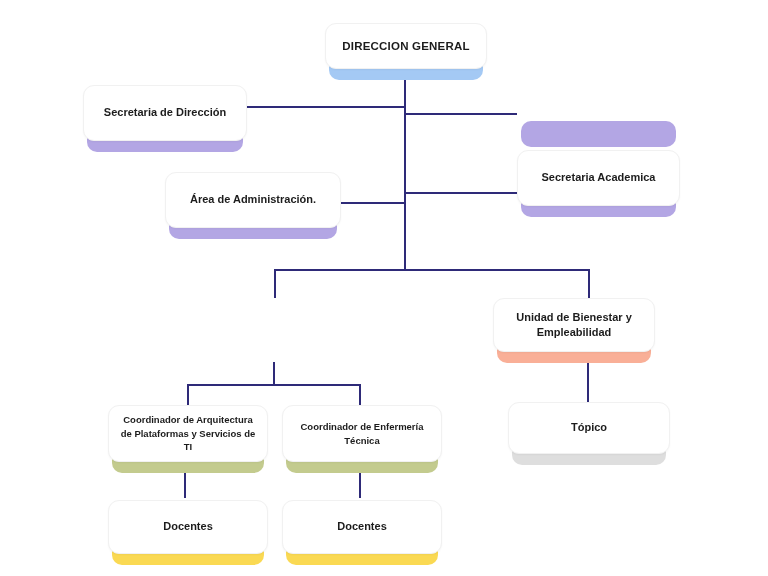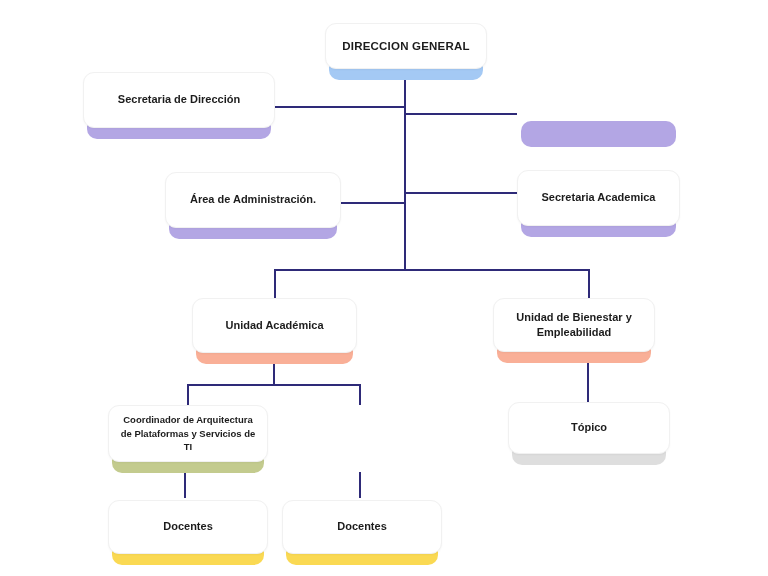--- a/index.html
+++ b/index.html
@@ -61,69 +61,70 @@
   <div class="v-line" style="left:164px; top:472px; height:26px;"></div>
   <div class="v-line" style="left:339px; top:472px; height:26px;"></div>
 
   <div class="node root" style="left:305px; top:23px; width:162px; height:57px;">
     <div class="accent-bar" style="background: rgb(164, 201, 244);"></div>
     <div class="body">
       <span class="label">DIRECCION GENERAL</span>
     </div>
   </div>
 
-  <div class="node" style="left:63px; top:72px; width:164px; height:67px;padding-left:28px;">
+  <div class="node" style="left:63px; top:85px; width:164px; height:67px;">
     <div class="accent-bar" style="background: rgb(179, 166, 228);"></div>
     <div class="body">
       <span class="label">Secretaria de Dirección</span>
     </div>
   </div>
 
   <div class="node" style="left:497px; top:80px; width:163px; height:67px;">
     <div class="accent-bar" style="background: rgb(179, 166, 228);"></div>
   </div>
 
   <div class="node" style="left:145px; top:172px; width:160px; height:67px;padding-left:16px;">
     <div class="accent-bar" style="background: rgb(179, 166, 228);"></div>
     <div class="body">
       <span class="label">Área de Administración.</span>
     </div>
   </div>
 
-  <div class="node" style="left:497px; top:170px; width:163px; height:67px;">
+  <div class="node" style="left:497px; top:150px; width:163px; height:67px;">
     <div class="accent-bar" style="background: rgb(179, 166, 228);"></div>
     <div class="body">
       <span class="label">Secretaria Academica</span>
     </div>
   </div>
 
-  <div class="node" style="left:172px; top:298px; width:165px; height:66px;">
-    <div class="accent-bar" style="background: rgb(249, 175, 151);"></div>
-    <div class="body">
-      <span class="label">Unidad Académica</span>
-    </div>
-  </div>
 
   <div class="node" style="left:473px; top:298px; width:162px; height:65px;">
     <div class="accent-bar" style="background: rgb(249, 175, 151);"></div>
     <div class="body">
       <span class="label">Unidad de Bienestar y
 Empleabilidad</span>
     </div>
   </div>
 
   <div class="node small" style="left:88px; top:405px; width:160px; height:68px;">
     <div class="accent-bar" style="background: rgb(195, 203, 142);"></div>
     <div class="body">
       <span class="label">Coordinador de Arquitectura
 de Plataformas y Servicios de
 TI</span>
     </div>
   </div>
 
+  <div class="node small" style="left:262px; top:405px; width:160px; height:68px;">
+    <div class="accent-bar" style="background: rgb(195, 203, 142);"></div>
+    <div class="body">
+      <span class="label">Coordinador de Enfermería
+Técnica</span>
+    </div>
+  </div>
 
   <div class="node" style="left:488px; top:402px; width:162px; height:63px;">
     <div class="accent-bar" style="background: rgb(222, 222, 222);"></div>
     <div class="body">
       <span class="label">Tópico</span>
     </div>
   </div>
 
   <div class="node" style="left:88px; top:500px; width:160px; height:65px;">
     <div class="accent-bar" style="background: rgb(250, 217, 83);"></div>

